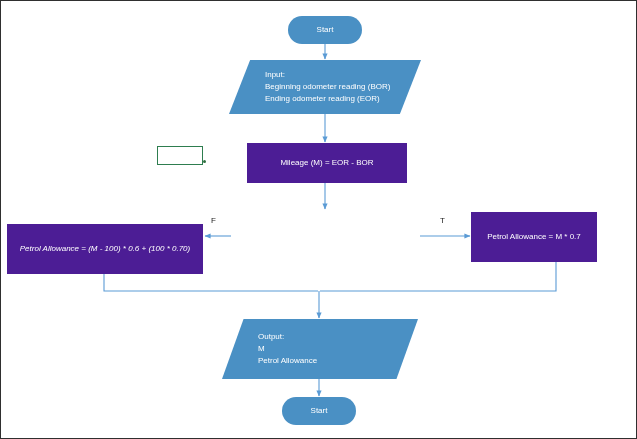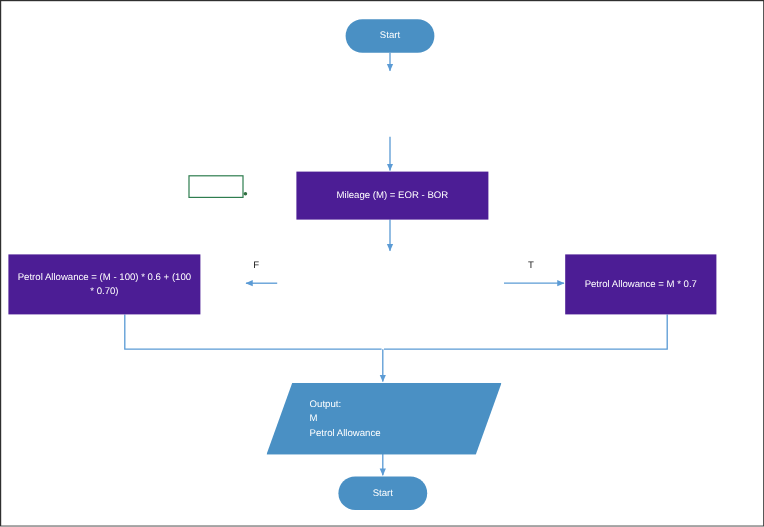--- a/index.html
+++ b/index.html
@@ -111,27 +111,32 @@
       <path d="M556,262 L556,291 L320,291"></path>
       <path d="M319,291 L319,318" marker-end="url(#arrow)"></path>
       <path d="M319,374 L319,396" marker-end="url(#arrow)"></path>
     </g>
   </svg>
 
   <div class="node terminator" style="left:288px; top:16px; width:74px; height:28px;">
     <span class="node-text">Start</span>
   </div>
 
+  <div class="node parallelogram" style="left:229px; top:60px; width:192px; height:54px;">
+    <span class="io-text">Input:
+Beginning odometer reading (BOR)
+Ending odometer reading (EOR)</span>
+  </div>
 
   <div class="node process" style="left:247px; top:143px; width:160px; height:40px;">
     <span class="node-text">Mileage (M) = EOR - BOR</span>
   </div>
 
 
-  <div class="node process" style="left:7px; top:212px; width:160px; height:50px;">
+  <div class="node process" style="left:7px; top:224px; width:196px; height:50px;font-style:italic;">
     <span class="node-text">Petrol Allowance = (M - 100) * 0.6 + (100 * 0.70)</span>
   </div>
 
   <div class="node process" style="left:471px; top:212px; width:126px; height:50px;">
     <span class="node-text">Petrol Allowance = M * 0.7</span>
   </div>
 
   <div class="node parallelogram" style="left:222px; top:319px; width:196px; height:60px;">
     <span class="io-text">Output:
 M

